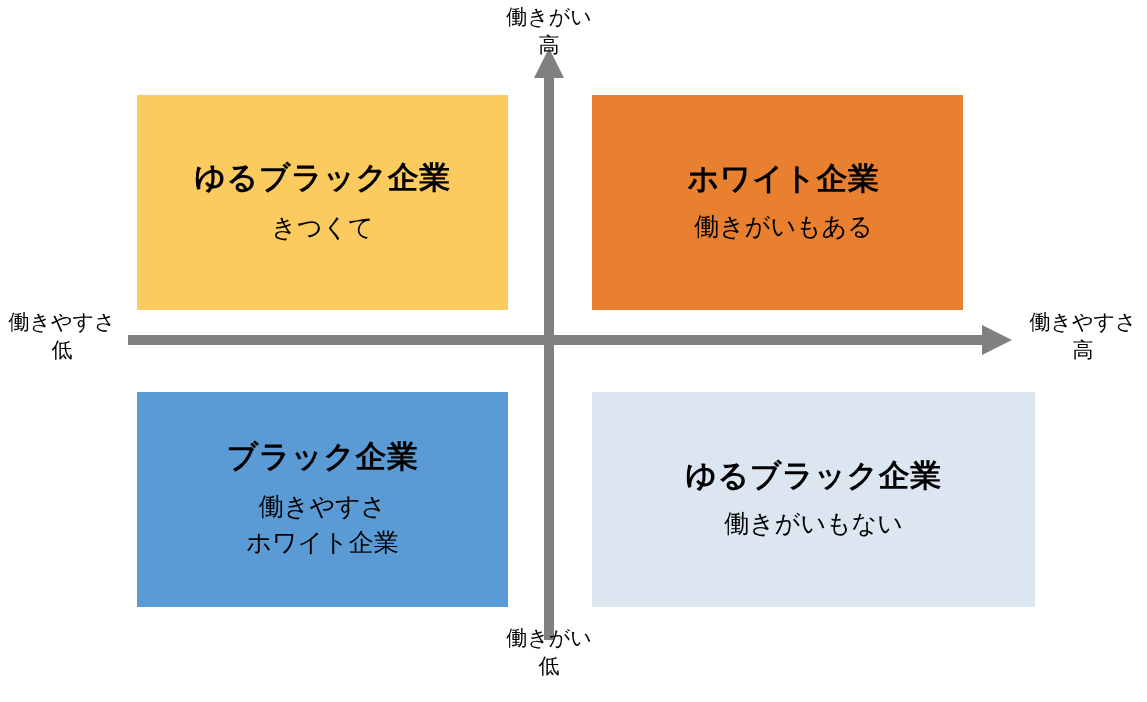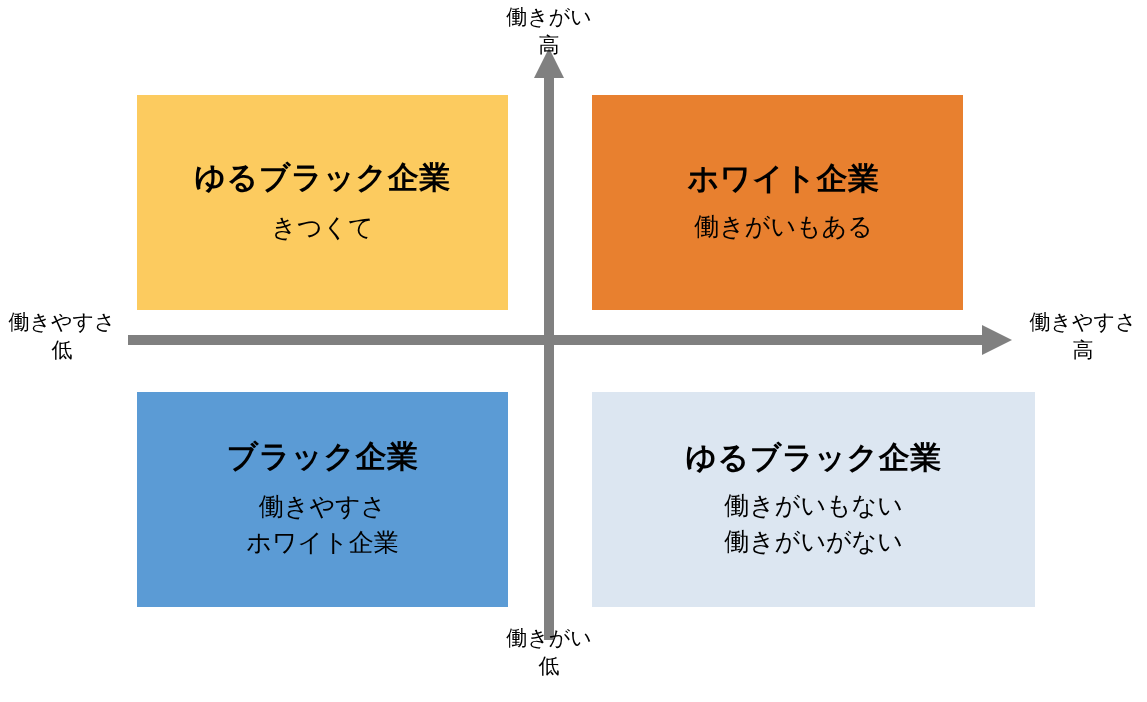--- a/index.html
+++ b/index.html
@@ -111,21 +111,20 @@
 
   <div class="quad" id="quad-bl" style="background: rgb(91, 155, 213);">
     <div class="q-title">ブラック企業</div>
     <div class="q-desc-line">働きやすさ</div>
     <div class="q-desc-line">ホワイト企業</div>
   </div>
 
   <div class="quad" id="quad-br" style="background: rgb(220, 230, 241);">
     <div class="q-title">ゆるブラック企業</div>
     <div class="q-desc-line">働きがいもない</div>
-    <div class="q-desc-line">働きがいがない</div>
   </div>
 
   <div class="axis-label" id="label-top">
     <span>働きがい</span>
     <span class="al-line2">高</span>
   </div>
 
   <div class="axis-label" id="label-bottom">
     <span>働きがい</span>
     <span class="al-line2">低</span>

